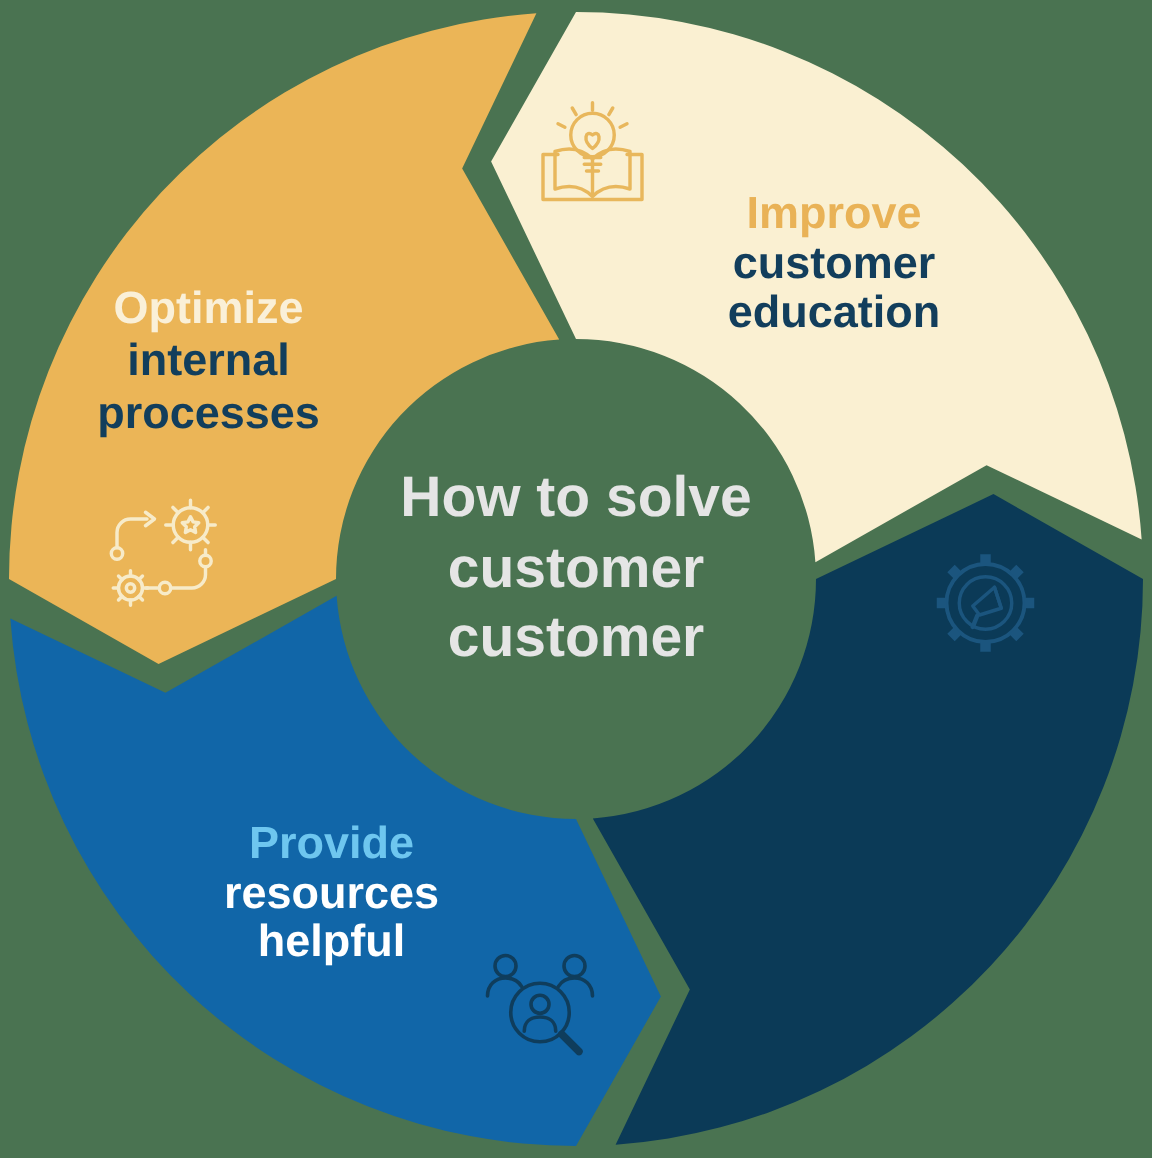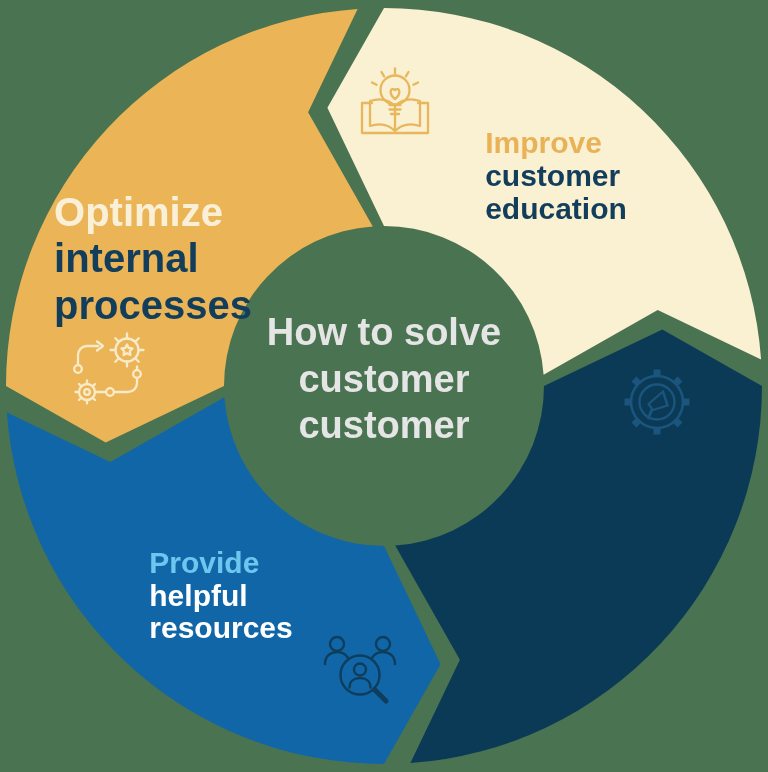--- a/index.html
+++ b/index.html
@@ -8,34 +8,35 @@
     position:relative;
     width:768px;height:772px;
     background:#4A7351;
     overflow:hidden;
   }
   .ring{position:absolute;left:0;top:0;}
   .icon{position:absolute;}
   .label{
     position:absolute;
     transform:translateX(-50%);
+    text-align:center;
     font-weight:700;
   }
   .label span{display:block;white-space:nowrap;}
   .title{
     position:absolute;
     left:384px;top:309px;
     transform:translateX(-50%);
     text-align:center;
     font-weight:700;
     font-size:38px;line-height:1.23;
     color:#e5e5e5;
   }
   .title span{display:block;white-space:nowrap;}
-  .label-gold{left:153px;top:189px;font-size:40px;line-height:1.16;color:#123E5C;}
+  .label-gold{left:139px;top:189px;font-size:30px;line-height:1.16;color:#123E5C;}
   .label-gold .hl{color:#FAF0D8;}
   .label-cream{left:556px;top:126px;font-size:30px;line-height:1.10;color:#123E5C;}
   .label-cream .hl{color:#E9B256;}
   .label-navy{left:585px;top:496px;font-size:28px;line-height:1.07;color:#FFFFFF;}
   .label-navy .hl{color:#6EC6EF;}
   .label-blue{left:221px;top:547px;font-size:30px;line-height:1.09;color:#FFFFFF;}
   .label-blue .hl{color:#6EC6EF;}
 </style>
 </head>
 <body>
@@ -122,17 +123,17 @@
 
   <div class="label label-cream">
     <span class="hl">Improve</span>
     <span>customer</span>
     <span>education</span>
   </div>
 
 
   <div class="label label-blue">
     <span class="hl">Provide</span>
+    <span>resources</span>
     <span>helpful</span>
-    <span>resources</span>
   </div>
 
 </div>
 
 </body></html>

